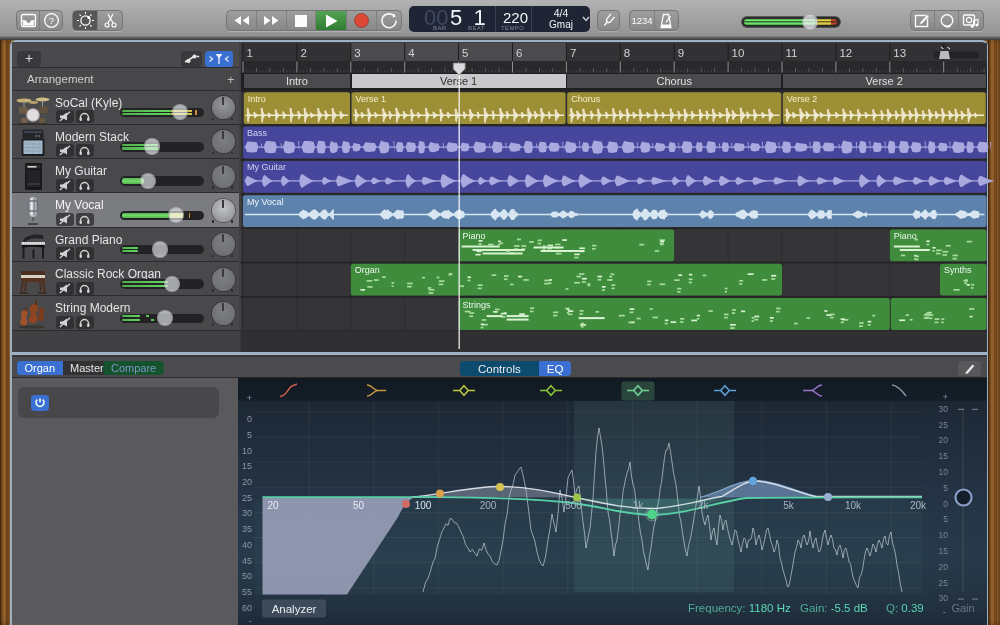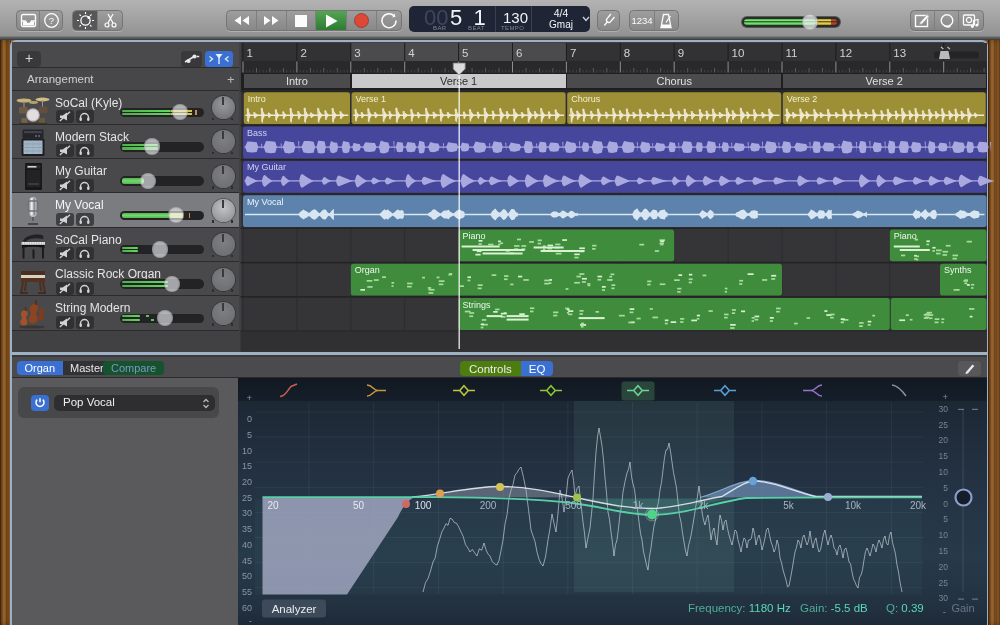--- a/index.html
+++ b/index.html
@@ -180,21 +180,21 @@
 <div class="abs" style="left:212px;top:220.39999999999998px;width:2px;height:2.5px;background:#2e2e30"></div>
 <div class="abs" style="left:231px;top:220.39999999999998px;width:2px;height:2.5px;background:#2e2e30"></div>
 <div class="abs" style="left:12px;top:227.7px;width:227px;height:34.3px;background:#49494c;border-bottom:1px solid #2b2b2d"></div>
 <svg class="abs" style="left:15px;top:229.7px" width="36" height="32" viewBox="0 0 36 32">
       <path d="M8,11 C10,5 22,3 28,5.5 L28.5,9 C20,7.5 13,8.5 10.5,12 Z" fill="#222225"></path>
       <path d="M7,12 h22.5 v6 c-8,-1.6 -15,-1.6 -22.5,0 z" fill="#101013"></path>
       <rect x="6.5" y="12" width="23.5" height="2.8" fill="#e8e8ea"></rect>
       <path d="M7.2,12.2 v2.4 M9.6,12.2 v2.4 M12,12.2 v2.4 M14.4,12.2 v2.4 M16.8,12.2 v2.4 M19.2,12.2 v2.4 M21.6,12.2 v2.4 M24,12.2 v2.4 M26.4,12.2 v2.4 M28.8,12.2 v2.4" stroke="#8a8a8c" stroke-width="0.5"></path>
       <path d="M8.5,18 v10.5 M28,18 v10.5 M18.5,19.5 v9" stroke="#1b1b1e" stroke-width="2"></path>
     </svg>
-<div class="trkname" style="left:55px;top:232.7px;color:#e4e4e6">SoCal Piano</div>
+<div class="trkname" style="left:55px;top:232.7px;color:#e4e4e6">Grand Piano</div>
 <div class="ms-btn" style="left:56px;top:247.2px;background:#313134">
 <svg width="14" height="11" viewBox="0 0 14 11">
         <path d="M2,4.4 h2.6 L9,1.4 v8.2 L4.6,6.9 H2 z" fill="#d2d2d4"></path>
         <path d="M1.8,10 L12,0.8" stroke="#d2d2d4" stroke-width="1.4"></path>
       </svg>
     </div>
 <div class="ms-btn" style="left:75.5px;top:247.2px;background:#313134">
 <svg width="13" height="11" viewBox="0 0 13 11">
         <path d="M2.5,9 v-2.5 a4,4 0 0 1 8,0 V9" fill="none" stroke="#d2d2d4" stroke-width="1.4"></path>
         <rect x="1.6" y="6.6" width="2.3" height="3.4" rx="1" fill="#d2d2d4"></rect>
@@ -845,37 +845,33 @@
     </svg>
 <div class="abs" style="left:12px;top:351.5px;width:974.5px;height:3px;background:#9fb1c5"></div>
 <div class="abs" style="left:12px;top:354.5px;width:974.5px;height:2.5px;background:#39393c"></div>
 <div class="abs" style="left:12px;top:357px;width:974.5px;height:20.5px;background:#4b4b4e;border-bottom:1px solid #2a2a2c"></div>
 <div class="abs" style="left:16.5px;top:360.5px;height:14.5px;display:flex;border-radius:4px;overflow:hidden;font-size:11px">
 <div style="background:#3a70d2;color:#fff;padding:1px 8px 0;display:flex;align-items:center">Organ</div>
 <div style="background:#323235;color:#e8e8ea;padding:1px 7px 0;display:flex;align-items:center">Master</div>
     </div>
 <div class="abs" style="left:103px;top:360.5px;height:14.5px;background:#14532d;border-radius:4px;color:#7e95c4;font-size:11px;padding:1.5px 8px 0">Compare</div>
 <div class="abs" style="left:460px;top:361px;height:14.5px;display:flex;border-radius:4px;overflow:hidden;font-size:11.5px">
-<div style="background:#4d7c0f;color:#ececee;padding:1px 9px 0;display:flex;align-items:center">Controls</div>
+<div style="background:#0c4a6e;color:#ececee;padding:1px 18px 0;display:flex;align-items:center">Controls</div>
 <div style="background:#3a70d2;color:#fff;padding:1px 8px 0;display:flex;align-items:center">EQ</div>
     </div>
 <div class="abs" style="left:958px;top:360.5px;width:23px;height:15px;background:#58585b;border-radius:3.5px">
 <svg width="23" height="15" viewBox="0 0 23 15">
         <path d="M8,11 L14.5,3.5 l1.8,1.6 L9.8,12.5 l-2.4,0.6 z" fill="#e8e8ea"></path>
       </svg></div>
 <div class="abs" style="left:12px;top:378px;width:226px;height:247px;background:#5a5a5d"></div>
 <div class="abs" style="left:18px;top:386.5px;width:201px;height:31px;background:#48484b;border-radius:6px"></div>
 <div class="abs" style="left:30.5px;top:394.5px;width:18px;height:16px;background:#3a70d2;border-radius:4px">
 <svg width="18" height="16" viewBox="0 0 18 16">
         <path d="M9,3.2 v4" stroke="#fff" stroke-width="1.5"></path>
         <path d="M6.2,4.6 a4,4 0 1 0 5.6,0" fill="none" stroke="#fff" stroke-width="1.5"></path>
-      </svg></div>
-<div class="abs" style="left:54px;top:394.5px;width:161px;height:16.5px;background:#2e2e31;border-radius:5px;color:#f0f0f2;font-size:11.5px;padding:1.5px 0 0 9px">Pop Vocal
-<svg class="abs" style="right:5px;top:3px" width="8" height="11" viewBox="0 0 8 11">
-        <path d="M1.5,4 L4,1.5 L6.5,4 M1.5,7 L4,9.5 L6.5,7" stroke="#b8b8ba" stroke-width="1.3" fill="none"></path>
       </svg></div>
 <div class="abs" style="left:238px;top:378px;width:748.5px;height:247px;
 background:linear-gradient(180deg,#161e2a 0%,#1d2835 10%,#243344 45%,#273a4a 72%,#223140 93%,#1d2a38 100%)"></div>
 <svg class="abs" style="left:0;top:0" width="1000" height="625" viewBox="0 0 1000 625">
       <rect x="238" y="378" width="748.5" height="23" fill="rgba(8,12,18,.30)"></rect>
       <rect x="621.5" y="381.5" width="33" height="19" rx="2.5" fill="#2a463c"></rect>
       <rect x="574" y="401" width="160" height="191" fill="rgba(130,205,190,.09)"></rect>
       <line x1="309.0" y1="402" x2="309.0" y2="594" stroke="rgba(255,255,255,.055)" stroke-width="1"></line>
       <line x1="373.7" y1="402" x2="373.7" y2="594" stroke="rgba(255,255,255,.055)" stroke-width="1"></line>
       <line x1="438.4" y1="402" x2="438.4" y2="594" stroke="rgba(255,255,255,.055)" stroke-width="1"></line>
@@ -1056,21 +1052,21 @@
       </div>
     </div>
 <div class="abs" style="left:409px;top:6px;width:181px;height:25.5px;background:#1f2534;border-radius:5px;overflow:hidden">
 <div class="abs" style="left:85.5px;top:0;width:1px;height:100%;background:#3a4054"></div>
 <div class="abs" style="left:121.5px;top:0;width:1px;height:100%;background:#3a4054"></div>
 <div class="abs" style="left:15px;top:-1.5px;font-size:22px;color:#3e4760;letter-spacing:0">00</div>
 <div class="abs" style="left:41px;top:-1.5px;font-size:22px;color:#f2f4f8">5</div>
 <div class="abs" style="left:64.5px;top:-1.5px;font-size:22px;color:#f2f4f8">1</div>
 <div class="lcd-lbl" style="left:24px;top:18.5px">BAR</div>
 <div class="lcd-lbl" style="left:59px;top:18.5px">BEAT</div>
-<div class="abs" style="left:94px;top:2.5px;font-size:15px;color:#f2f4f8">130</div>
+<div class="abs" style="left:94px;top:2.5px;font-size:15px;color:#f2f4f8">220</div>
 <div class="lcd-lbl" style="left:92px;top:18.5px">TEMPO</div>
 <div class="abs" style="left:138px;top:1px;font-size:10.5px;color:#f2f4f8;width:28px;text-align:center">4/4</div>
 <div class="abs" style="left:138px;top:13px;font-size:10px;color:#f2f4f8;width:28px;text-align:center">Gmaj</div>
 <svg class="abs" style="left:173px;top:10px" width="8" height="6" viewBox="0 0 8 6">
         <path d="M1,1 L4,4.5 L7,1" stroke="#c8ccd8" stroke-width="1.4" fill="none"></path>
       </svg>
 </div>
 <div class="tb-group" style="left:597px;width:22.5px">
       <div class="tb-seg" style="width:22.5px">
 <svg width="15" height="17" viewBox="0 0 15 17">

